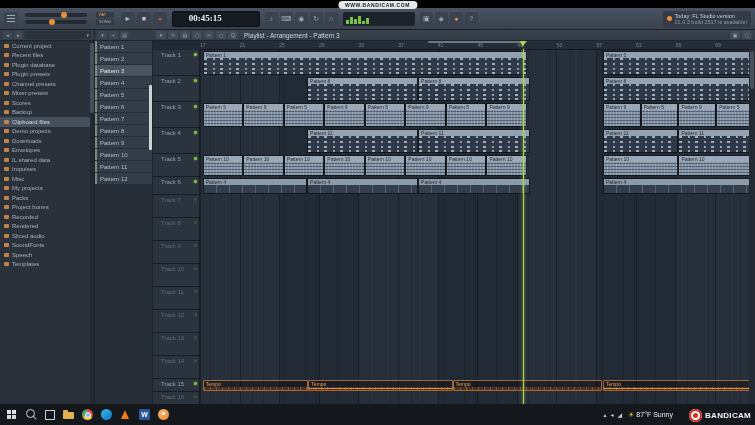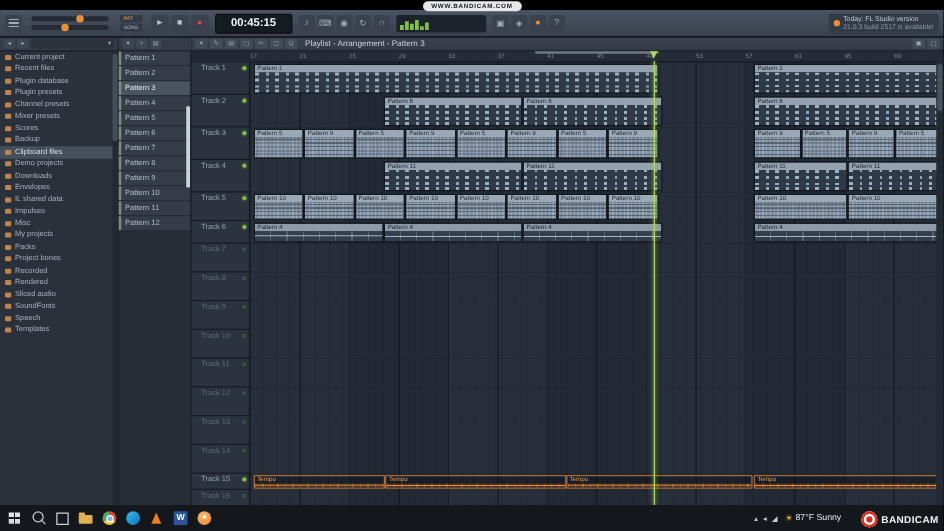--- a/index.html
+++ b/index.html
@@ -19,21 +19,21 @@
   .slider .knob{position:absolute;top:-1px;width:6px;height:6px;border-radius:50%;background:#e8913a;}
   .k1{left:36px;} .k2{left:24px;}
   .mode-toggle{display:flex;flex-direction:column;gap:1px;margin-left:4px;}
   .mode-toggle span{font-size:4px;line-height:4px;color:#aab5c1;background:#333b46;padding:1px 3px;border-radius:1px;}
   .mode-toggle .on{color:#f0a050;}
   .transport{display:flex;gap:2px;margin-left:2px;}
   .tp-btn{width:14px;height:14px;background:#39424e;border-radius:2px;color:#b6c2ce;font-size:7px;
     display:flex;align-items:center;justify-content:center;}
   .tp-rec{color:#d84a3a;}
   .lcd{min-width:54px;height:14px;background:#161b21;border:1px solid #0d1116;border-radius:2px;color:#eef3f7;
-    font-family:Liberation Sans, sans-serif;font-size:9px;font-weight:bold;line-height:13px;text-align:center;padding:0 3px;}
+    font-family:Liberation Serif, serif;font-size:9px;font-weight:bold;line-height:13px;text-align:left;padding:0 16px;}
   .icon-strip{display:flex;gap:2px;}
   .mini-btn{width:13px;height:13px;background:#39424e;border-radius:2px;color:#9fabb8;font-size:7px;
     display:flex;align-items:center;justify-content:center;}
   .cpu{width:72px;height:14px;background:#1d232b;border-radius:2px;display:flex;align-items:flex-end;gap:1px;padding:2px 3px;box-sizing:border-box;}
   .cpu i{display:block;width:3px;background:#7dc242;}
   .hint{margin-left:auto;display:flex;align-items:center;gap:3px;background:#333b46;border-radius:2px;
     padding:2px 4px;max-width:130px;}
   .hint-dot{width:5px;height:5px;border-radius:50%;background:#ef8f3a;flex:0 0 auto;}
   .hint-l1{font-size:5.5px;color:#c3cdd8;line-height:6px;white-space:nowrap;}
   .hint-l2{font-size:5.5px;color:#8e99a6;line-height:6px;white-space:nowrap;}

